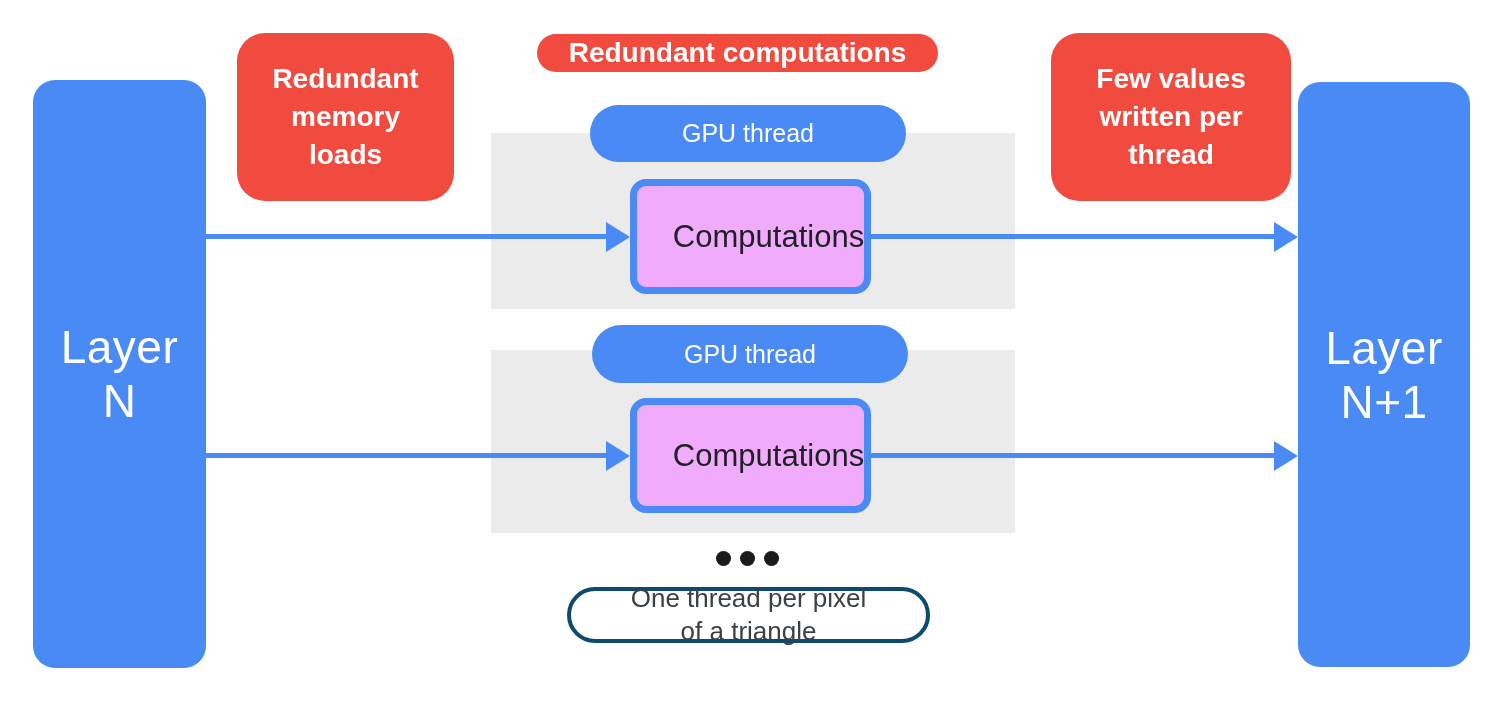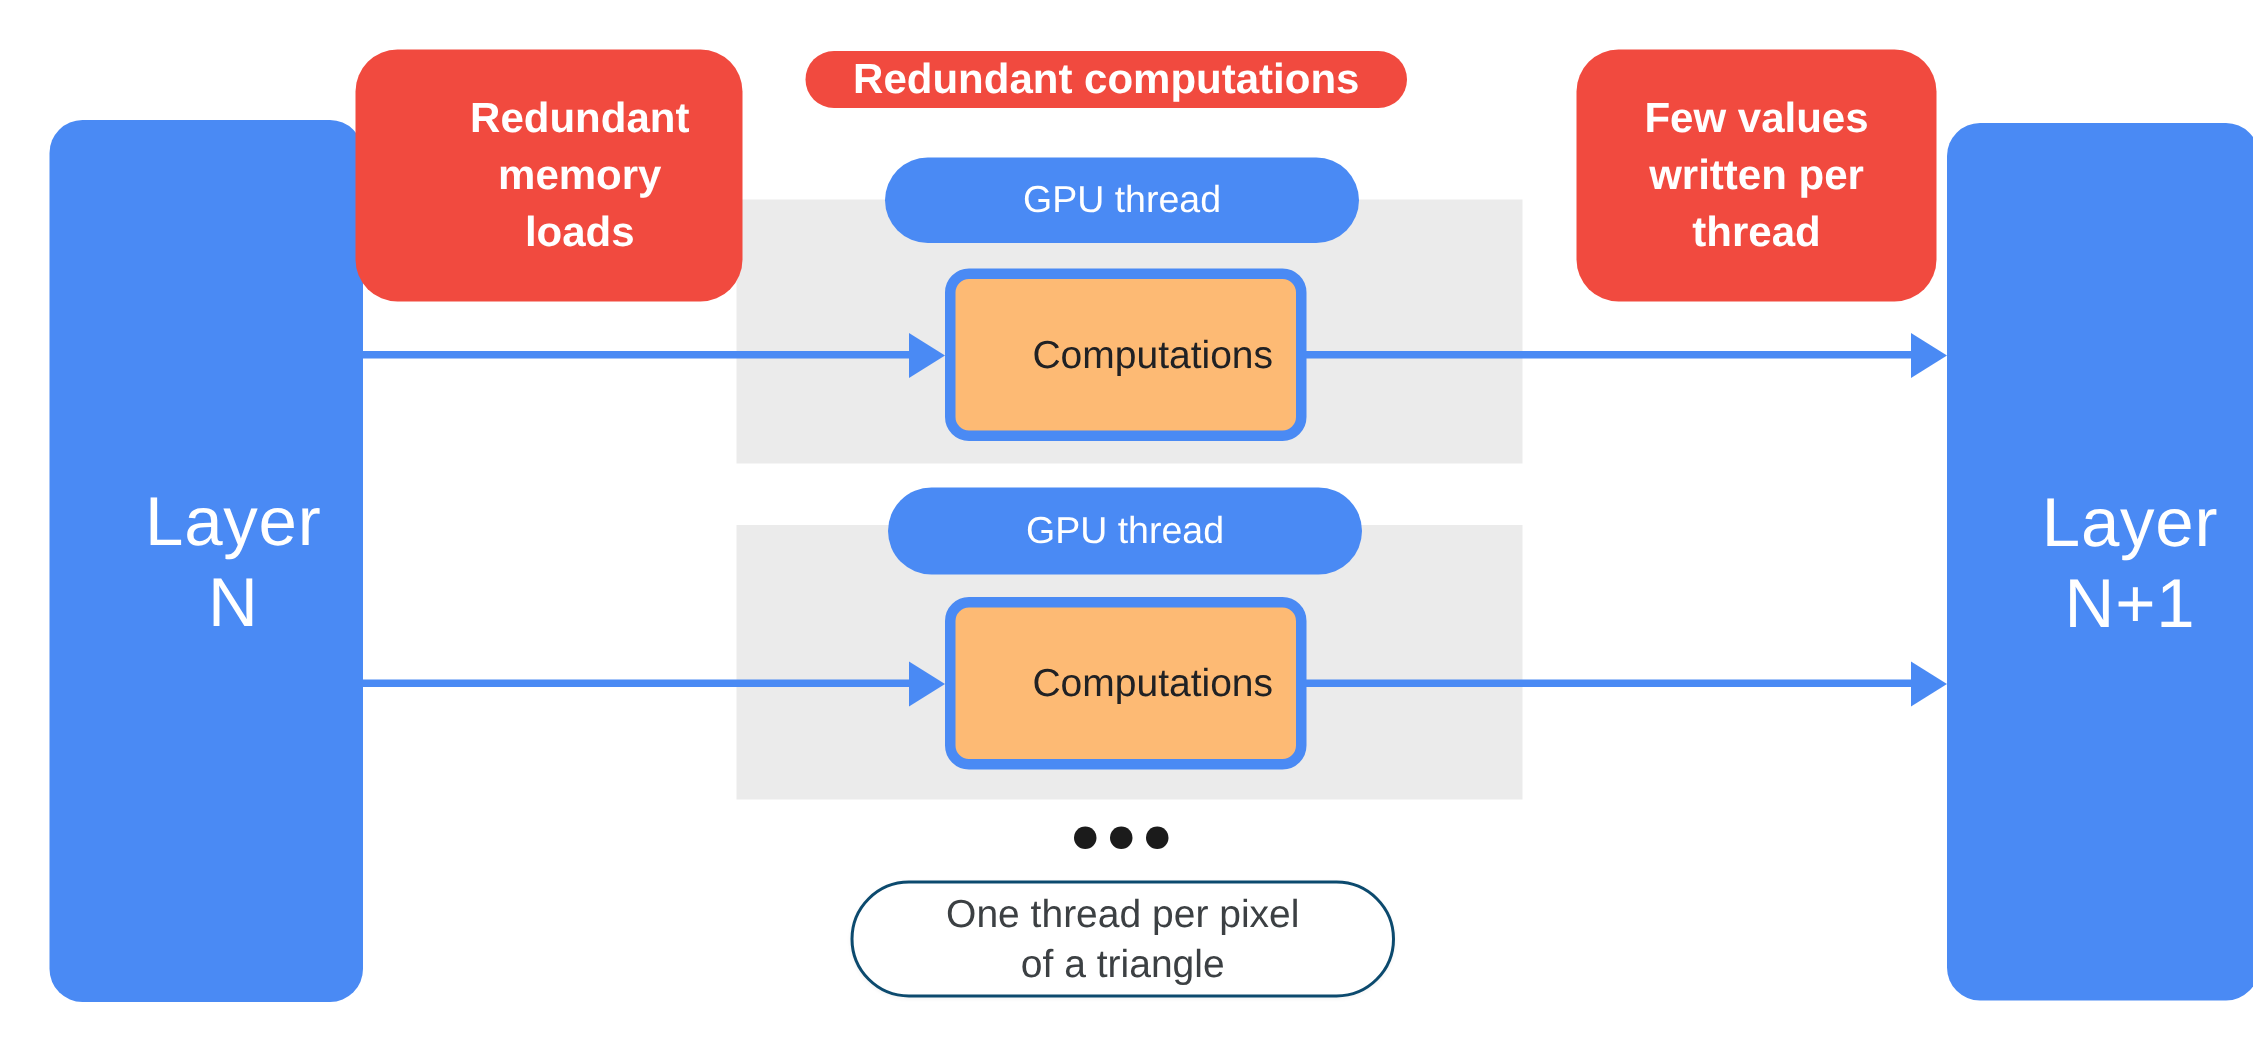--- a/index.html
+++ b/index.html
@@ -15,37 +15,36 @@
   
   .layer-box{
     position:absolute;
     background:#4A8AF4;
     border-radius:22px;
     color:#ffffff;
     display:flex;align-items:center;justify-content:center;
     text-align:center;
     font-size:46px;line-height:54px;font-weight:500;
     letter-spacing:0.5px;
-    padding-left:36px;
   }
   .layer-left{left:33px;top:80px;width:173px;height:588px;}
   .layer-right{left:1298px;top:82px;width:172px;height:585px;}
 
   
   .red-badge{
     position:absolute;
     background:#F14A3F;
     border-radius:28px;
     color:#ffffff;
     display:flex;align-items:center;justify-content:center;
     text-align:center;
     font-size:28px;line-height:38px;font-weight:700;
     z-index:4;
   }
-  .red-badge-left{left:237px;top:33px;width:217px;height:168px;padding-left:41px;}
+  .red-badge-left{left:237px;top:33px;width:217px;height:168px;}
   .red-badge-center{left:537px;top:34px;width:401px;height:38px;border-radius:28px;line-height:30px;}
   .red-badge-right{left:1051px;top:33px;width:240px;height:168px;}
 
   
   .gray-box{
     position:absolute;
     background:#EBEBEB;
     z-index:1;
   }
   .gray-box-1{left:491px;top:133px;width:524px;height:176px;}
@@ -60,25 +59,25 @@
     display:flex;align-items:center;justify-content:center;
     font-size:25px;font-weight:400;
     z-index:3;
   }
   .blue-pill-1{left:590px;top:105px;width:316px;height:57px;}
   .blue-pill-2{left:592px;top:325px;width:316px;height:58px;}
 
   
   .comp-box{
     position:absolute;
-    background:#fdba74;
+    background:#f0abfc;
     border:7px solid #4A8AF4;
     border-radius:16px;
     display:flex;align-items:center;justify-content:center;
-    font-size:26px;color:#202124;
+    font-size:31px;color:#202124;
     box-sizing:border-box;
     z-index:3;
     padding-left:36px;
   }
   .comp-box-1{left:630px;top:179px;width:241px;height:115px;}
   .comp-box-2{left:630px;top:398px;width:241px;height:115px;}
 
   
   .arrow-line{
     position:absolute;height:5px;background:#4A8AF4;z-index:2;
@@ -103,23 +102,23 @@
   .dots{
     position:absolute;left:716px;top:551px;
     display:flex;gap:9px;align-items:center;
     z-index:2;
   }
   .dot{width:15px;height:15px;border-radius:50%;background:#1b1b1b;}
 
   
   .note-pill{
     position:absolute;
-    left:567px;top:587px;width:363px;height:78px;
+    left:567px;top:587px;width:363px;height:56px;
     background:#ffffff;
-    border:2px solid #0c4a6e;
+    border:4px solid #0c4a6e;
     border-radius:40px;
     box-sizing:border-box;
     display:flex;align-items:center;justify-content:center;
     text-align:center;
     font-size:26px;line-height:33px;color:#3C4043;
     box-shadow:0 1px 3px rgba(0,0,0,0.05);
     z-index:2;
   }
 </style>
 </head>

